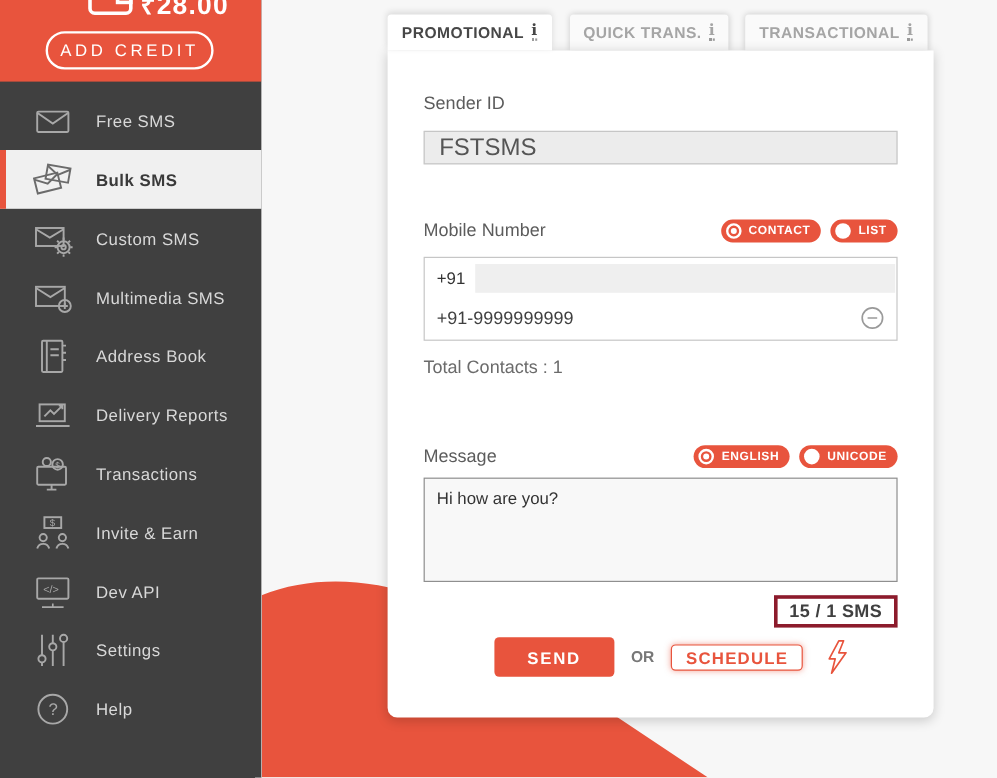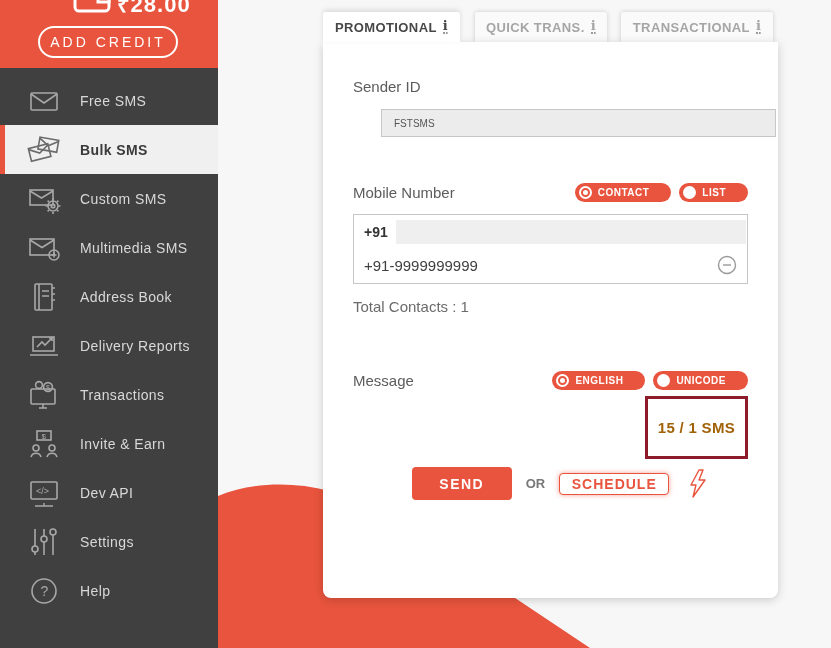--- a/index.html
+++ b/index.html
@@ -42,53 +42,53 @@
   .tab-promo { width:137px; } .tab-quick { width:132px; margin-left:15px; }
   .tab-trans { width:152px; margin-left:14px; }
   .info-i { font-family:"DejaVu Serif", serif; font-weight:bold; font-size:13px;
     margin-left:6px; border-bottom:2px dotted #9a9a9a; line-height:12px; }
   .card { position:relative; z-index:2; width:455px; height:556px; background:#fff;
     border-radius:0 0 8px 8px; box-shadow:0 2px 10px rgba(0,0,0,.18);
     padding:36px 30px 0 30px; }
 
   .field-label { font-size:15px; color:#5c5c5c; }
   .sender-input { margin-top:14px; width:100%; height:28px; background:#ececec;
-    border:1px solid #c6c6c6; font-size:10px; color:#555; padding:0 12px;
-    font-family:"Liberation Sans",sans-serif;margin-left:28px; }
+    border:1px solid #c6c6c6; font-size:20px; color:#555; padding:0 12px;
+    font-family:"Liberation Sans",sans-serif; }
 
   .row-head { display:flex; align-items:center; justify-content:space-between; }
   .mobile-head { margin-top:46px;align-items:center; }
   .msg-head { margin-top:56px; }
   .pills { display:flex; gap:8px; }
   .pill { display:flex; align-items:center; gap:6px; background:#e8543d; color:#fff;
-    border:none; border-radius:10px; height:19px; padding:0 22px 0 4px;
+    border:none; border-radius:10px; height:19px; padding:0 9px 0 4px;
     font-size:10px; font-weight:bold; letter-spacing:.5px; cursor:pointer;
     font-family:"Liberation Sans",sans-serif; }
   .radio { width:13px; height:13px; border-radius:50%; position:relative; background:#fff; }
   .radio.sel { background:transparent; border:2px solid #fff; }
   .radio.sel::after { content:""; position:absolute; left:2px; top:2px; width:5px; height:5px;
     border-radius:50%; background:#fff; }
 
   .numbers-box { margin-top:12px; border:1px solid #c6c6c6; background:#fff; }
   .num-row1 { display:flex; align-items:center; padding:5px 0 5px 10px; }
-  .cc { font-size:14px; font-weight:bold; color:#333; margin-right:8px; }
+  .cc { font-size:14px; font-weight:normal; color:#333; margin-right:8px; }
   .num-input { flex:1; height:24px; background:#efefef; border:none; margin-right:1px;
     font-family:"Liberation Sans",sans-serif; font-size:13px; padding:0 8px; }
   .num-row2 { display:flex; align-items:center; justify-content:space-between;
     padding:6px 10px 8px 10px; }
   .num-val { font-size:15px; color:#3f3f3f; }
   .minus-btn { background:none; border:none; cursor:pointer; line-height:0; padding:0; }
   .total { margin-top:14px; font-size:15px; color:#6b6b6b; }
 
   .msg-area { margin-top:8px; width:100%; height:87px; resize:none;
     border:1px solid #8f8f8f; background:#f8f8f8; font-size:14px; color:#333;
     padding:8px 10px; font-family:"Liberation Sans",sans-serif; }
   .counter-row { display:flex; justify-content:flex-end; margin-top:6px; }
-  .counter { border:3px solid #8c1b2c; background:#fff; padding:20px 10px;
-    font-size:15px; font-weight:bold; color:#a16207; letter-spacing:.3px; }
+  .counter { border:3px solid #8c1b2c; background:#fff; padding:2px 10px;
+    font-size:15px; font-weight:bold; color:#404040; letter-spacing:.3px; }
 
   .actions { display:flex; align-items:center; justify-content:center; margin-top:8px; }
   .send-btn { width:100px; height:33px; background:#e8543d; color:#fff; border:none;
     border-radius:4px; font-size:14px; font-weight:bold; letter-spacing:1.5px;
     cursor:pointer; font-family:"Liberation Sans",sans-serif;margin-left:20px; }
   .or { margin:0 14px; color:#777; font-size:13px; font-weight:bold; }
   .schedule-btn { width:110px; height:22px; background:#fff; color:#e8543d;
     border:1px solid #e8543d; border-radius:4px; font-size:14px; font-weight:bold;
     letter-spacing:1px; cursor:pointer; box-shadow:0 0 5px rgba(232,84,61,.55);
     font-family:"Liberation Sans",sans-serif; }
@@ -295,20 +295,21 @@
           <button class="pill">
             <span class="radio sel"></span>
             <span>ENGLISH</span>
           </button>
           <button class="pill">
             <span class="radio"></span>
             <span>UNICODE</span>
           </button>
         </div>
       </div>
+      <textarea class="msg-area" style="">Hi how are you?</textarea>
 
       <div class="counter-row">
         <span class="counter">15 / 1 SMS</span>
       </div>
 
       <div class="actions">
         <button class="send-btn">SEND</button>
         <span class="or">OR</span>
         <button class="schedule-btn">SCHEDULE</button>
         <button class="flash">

